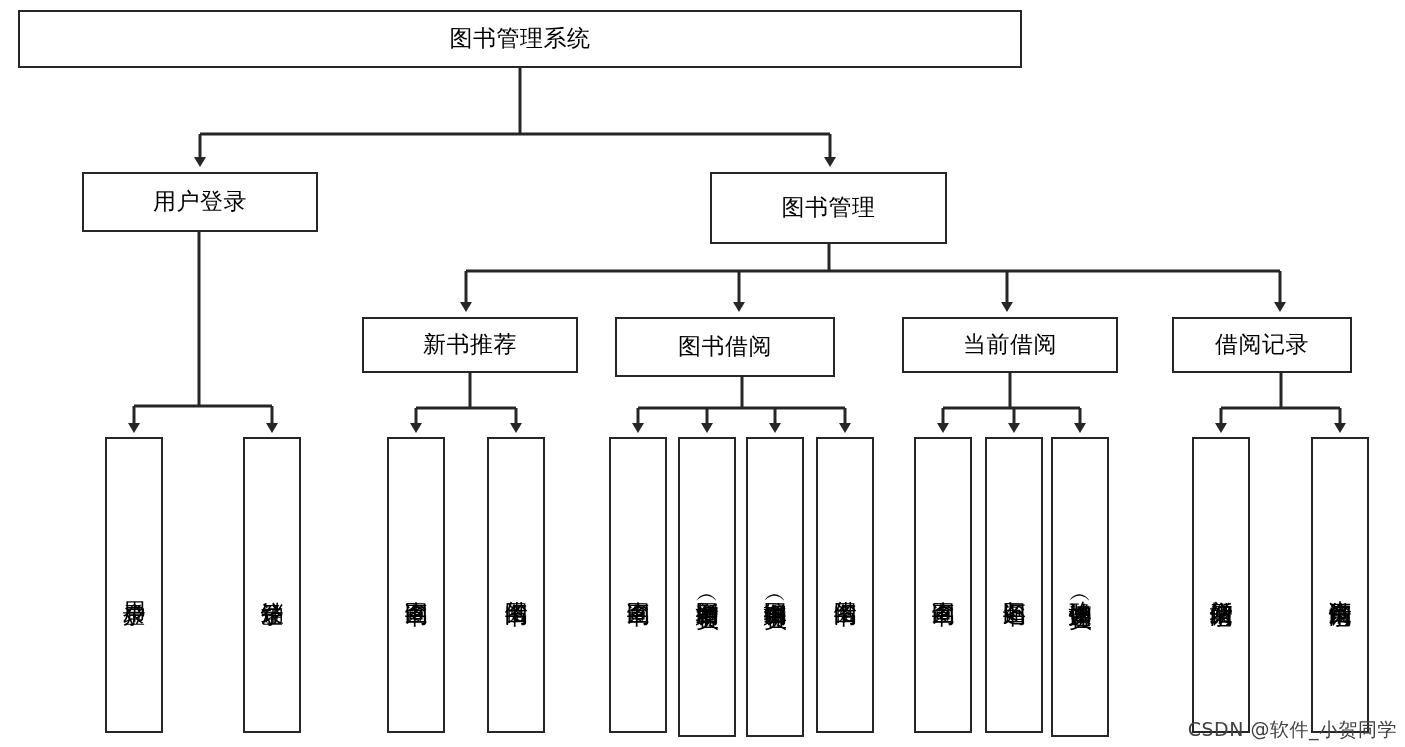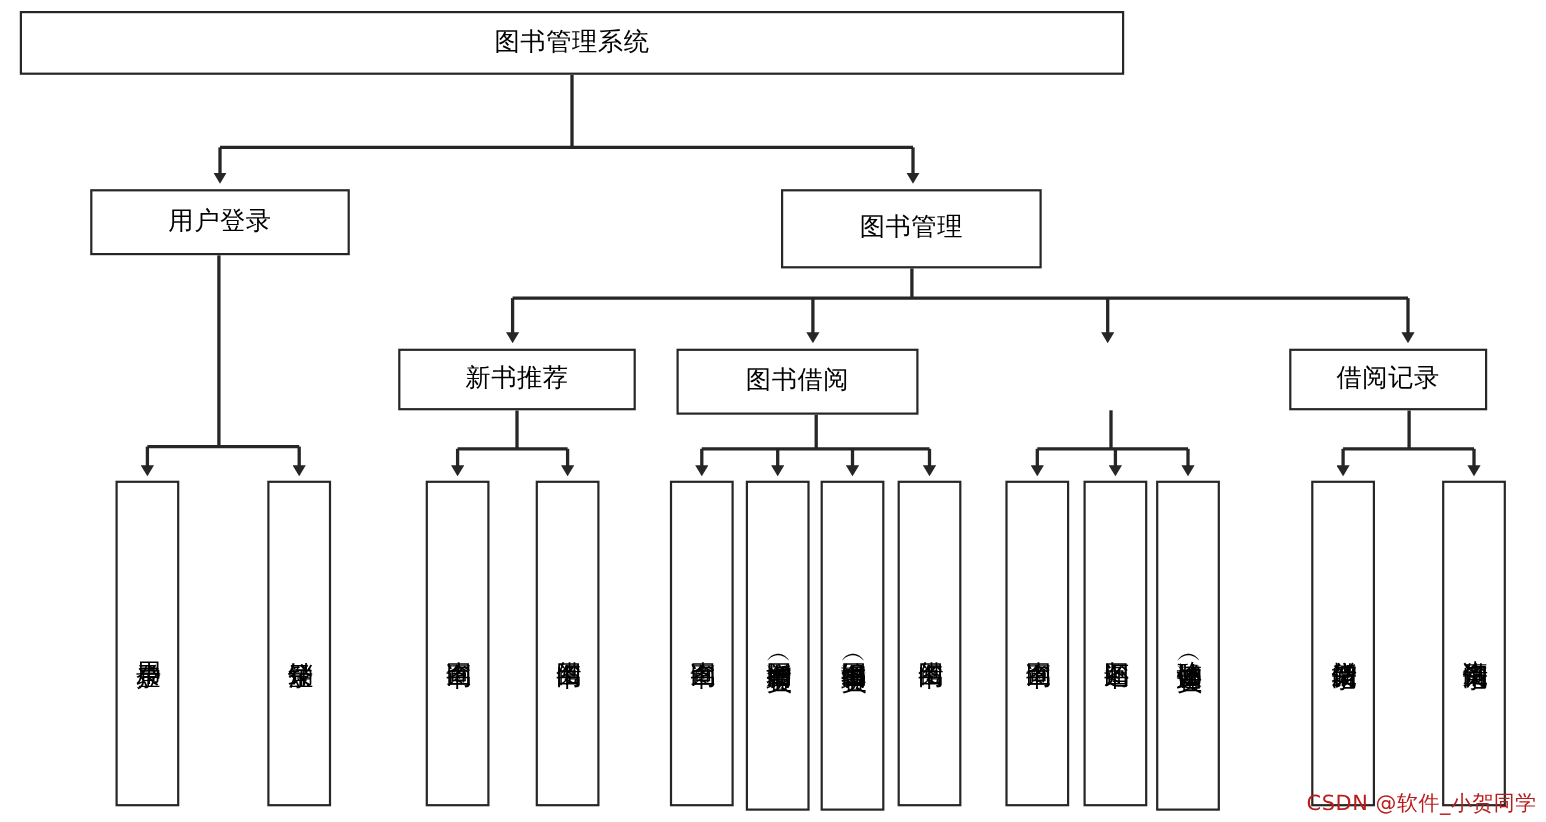--- a/index.html
+++ b/index.html
@@ -53,21 +53,21 @@
   .node.v .vlabel {
     writing-mode: vertical-rl;
     text-orientation: upright;
     display: block;
   }
   #watermark {
     position: absolute;
     right: 8px;
     bottom: 4px;
     font-size: 19px;
-    color: #b91c1c;
+    color: #404040;
     white-space: nowrap;
     letter-spacing: 0.5px;
     pointer-events: none;
   }
 </style>
 </head>
 <body>
 
 <div id="canvas">
 
@@ -131,20 +131,23 @@
   <div class="node h" style="left:710px; top:172px; width:237px; height:72px;">
     <span>图书管理</span>
   </div>
 
   <div class="node h" style="left:362px; top:317px; width:216px; height:56px;">
     <span>新书推荐</span>
   </div>
   <div class="node h" style="left:615px; top:317px; width:220px; height:60px;">
     <span>图书借阅</span>
   </div>
+  <div class="node h" style="left:902px; top:317px; width:216px; height:56px;">
+    <span>当前借阅</span>
+  </div>
   <div class="node h" style="left:1172px; top:317px; width:180px; height:56px;">
     <span>借阅记录</span>
   </div>
 
   <div class="node v" style="left:105px; top:437px; width:58px; height:296px;">
     <span class="vlabel">用户登录</span>
   </div>
   <div class="node v" style="left:243px; top:437px; width:58px; height:296px;">
     <span class="vlabel">注销登录</span>
   </div>

